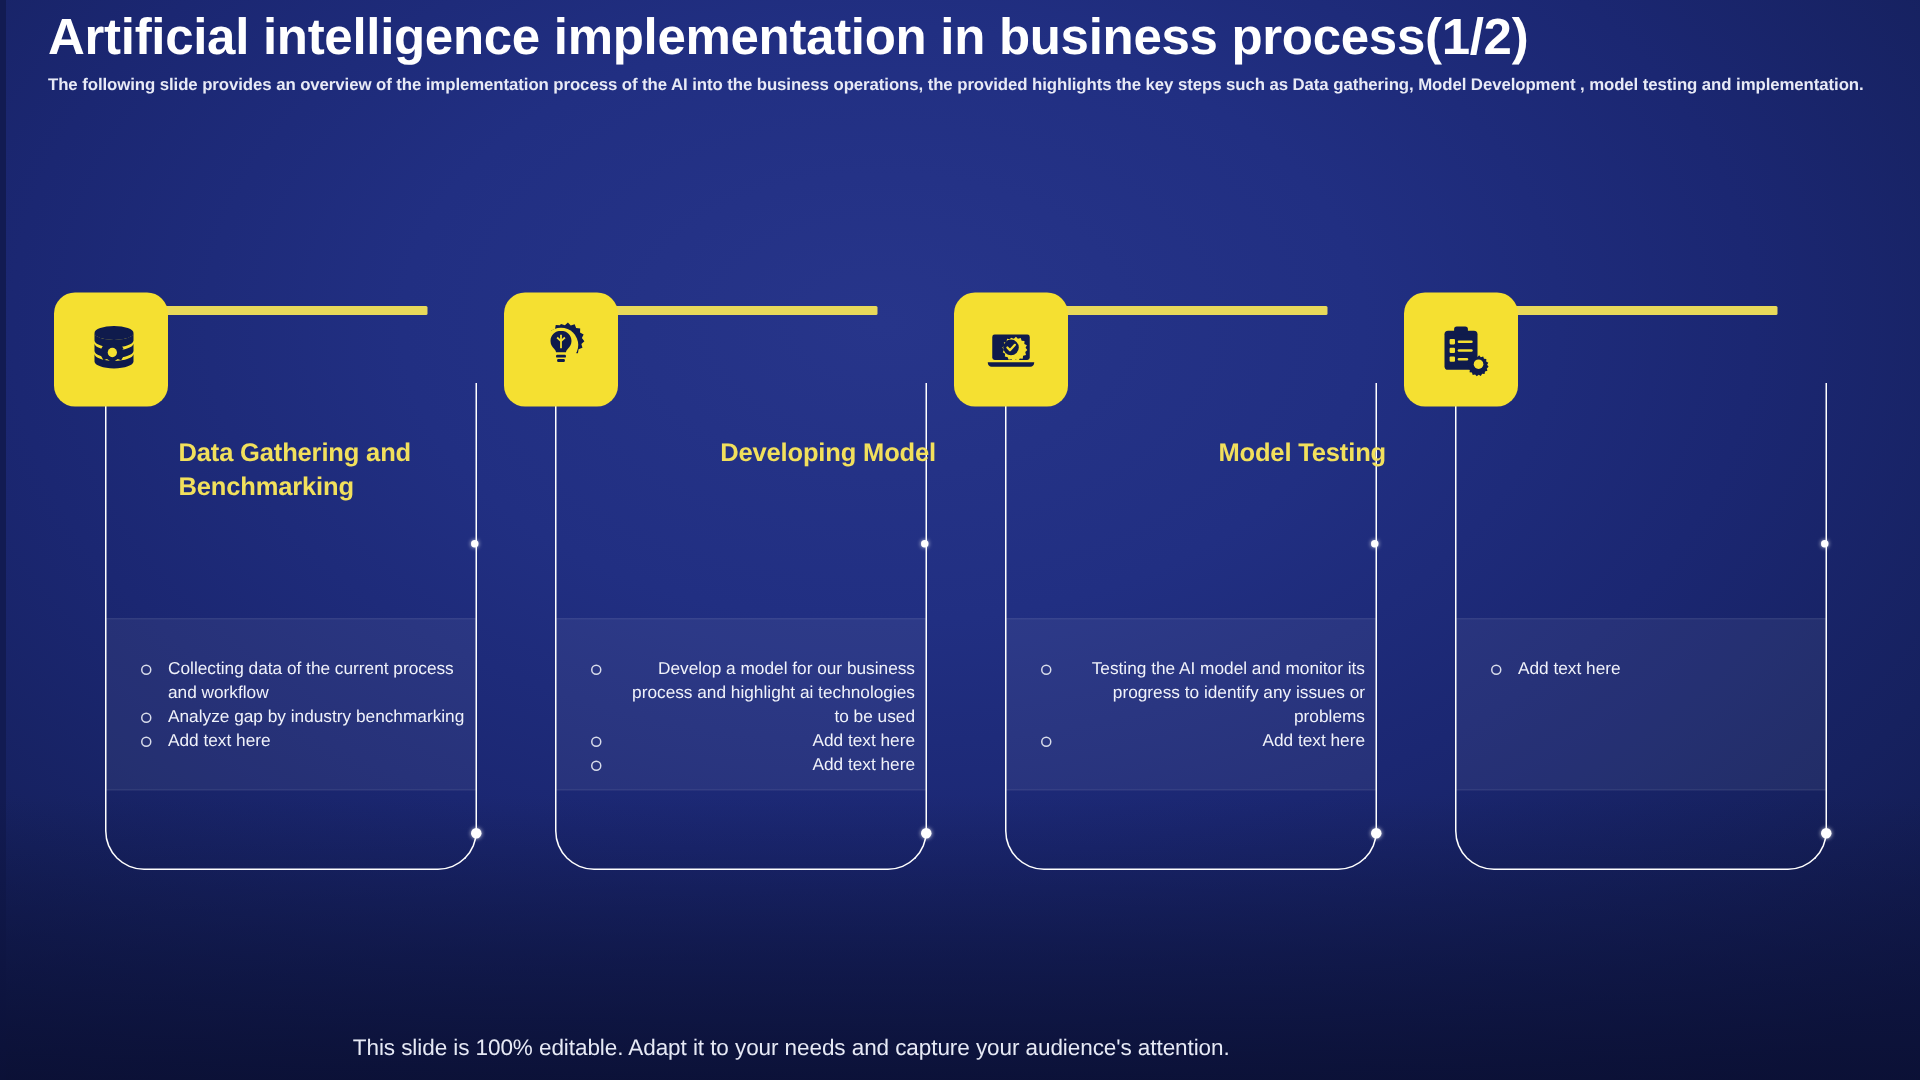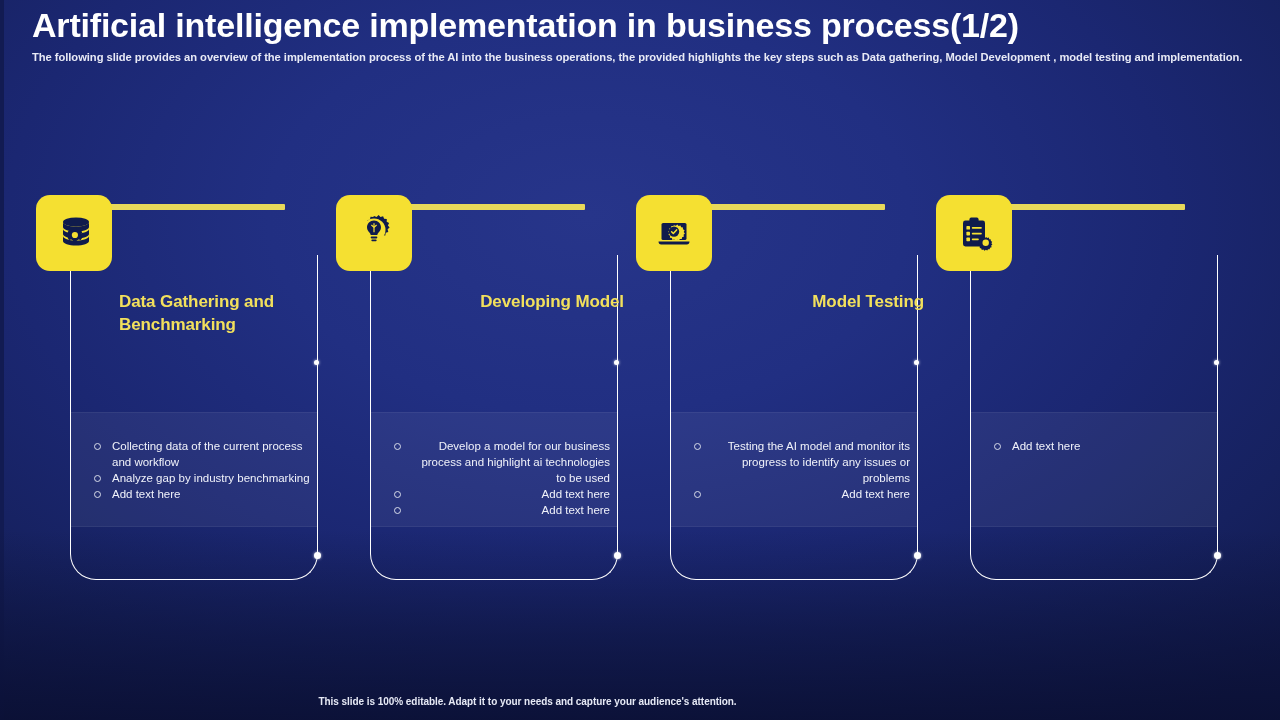--- a/index.html
+++ b/index.html
@@ -152,22 +152,22 @@
     border-radius:50%;
   }
 
   
   .footer{
     position:absolute;
     left:0; bottom:13px;
     width:1055px;
     text-align:center;
     color:#e6e9f5;
-    font-size:10px;
-    font-weight:700;
+    font-size:15px;
+    font-weight:400;
     letter-spacing:-0.05px;
     z-index:6;
   }
 </style>
 </head>
 <body>
 
 <div class="slide">
 
   <div class="edge-left"></div>

